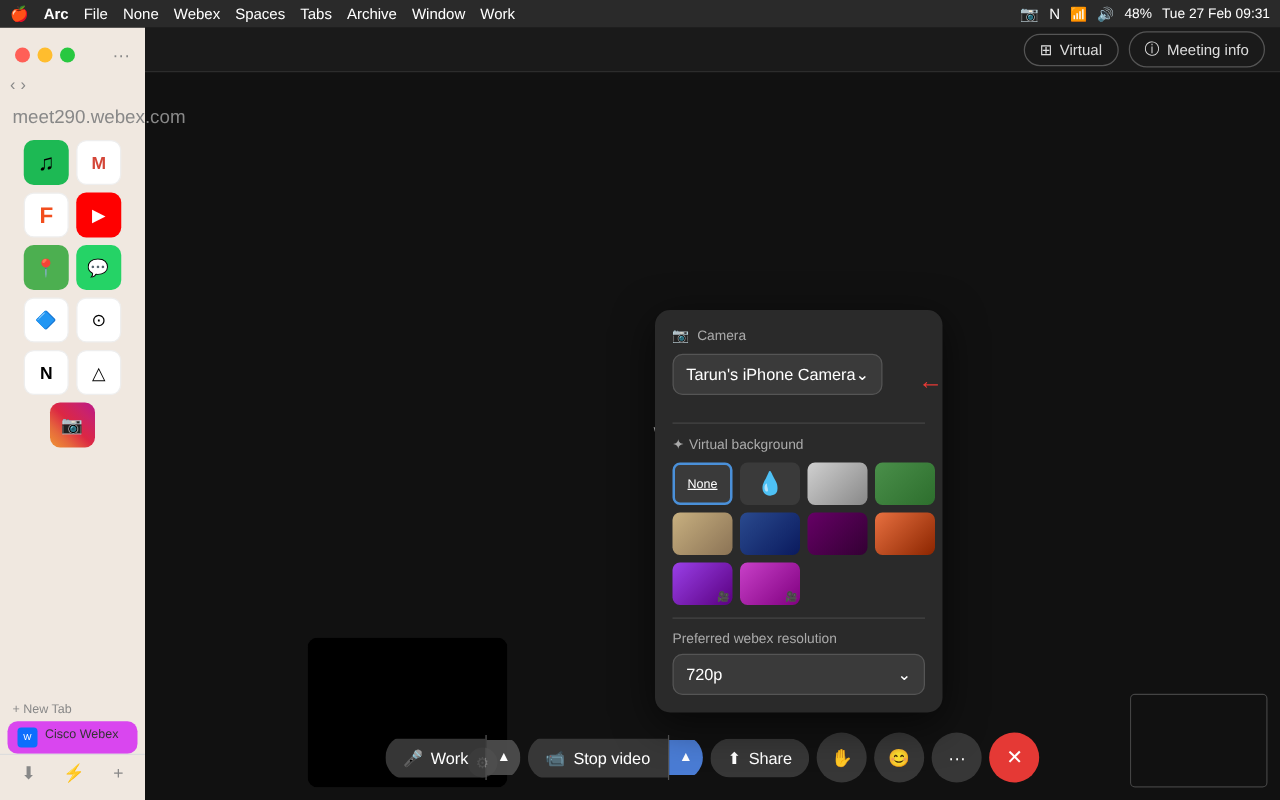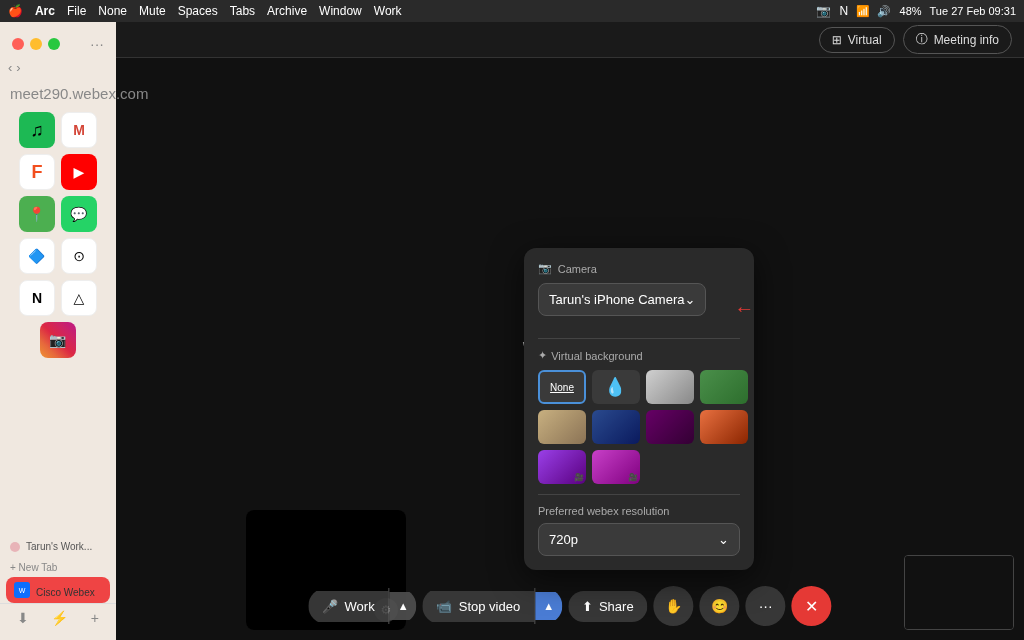--- a/index.html
+++ b/index.html
@@ -115,28 +115,28 @@
       align-items: center;
       gap: 4px;
       padding: 4px 10px;
       font-size: 10px;
       color: #888;
       cursor: pointer;
     }
 
     .sidebar-tab-item {
       display: flex;
-      align-items: flex-end;
+      align-items: flex-start;
       gap: 6px;
       padding: 5px 8px;
       border-radius: 8px;
       margin: 0 6px;
       font-size: 10px;
       cursor: pointer;
-      background: #ef4444;
+      background: #d946ef;
     }
     .tab-favicon { width: 16px; height: 16px; border-radius: 3px; display: flex; align-items: center; justify-content: center; font-size: 9px; }
     .tab-favicon.webex { background: #0d6efd; color: white; font-size: 7px; }
 
     .sidebar-bottom {
       display: flex;
       align-items: center;
       justify-content: space-around;
       padding: 6px;
       border-top: 1px solid #ddd;
@@ -414,21 +414,21 @@
   </style>
 </head>
 <body>
 
 <div class="menu-bar">
   <div class="menu-bar-left">
     <span>🍎</span>
     <span class="menu-bar-app menu-item">Arc</span>
     <span class="menu-item">File</span>
     <span class="menu-item">None</span>
-    <span class="menu-item">Mute</span>
+    <span class="menu-item">Webex</span>
     <span class="menu-item">Spaces</span>
     <span class="menu-item">Tabs</span>
     <span class="menu-item">Archive</span>
     <span class="menu-item">Window</span>
     <span class="menu-item">Work</span>
   </div>
   <div class="menu-bar-right">
     <span style="font-size:12px;">📷</span>
     <span style="font-size:12px;">N</span>
     <span>📶</span>
@@ -474,24 +474,20 @@
       </div>
       <div class="app-row">
         <div class="app-icon notion" style="font-weight:bold; font-size:14px; color:#000;">N</div>
         <div class="app-icon googledrive" style="font-size:14px;">△</div>
       </div>
       <div class="app-row">
         <div class="app-icon instagram" style="font-size:14px; color:#fff;">📷</div>
       </div>
     </div>
 
-    <div class="sidebar-workspace">
-      <div class="workspace-dot"></div>
-      <span>Tarun's Work...</span>
-    </div>
 
     <div class="new-tab-btn">
       <span>+ New Tab</span>
     </div>
 
     <div class="sidebar-tab-item">
       <div class="tab-favicon webex">W</div>
       <span style="font-size:10px; color:#333; font-weight:500;">Cisco Webex</span>
     </div>
 

